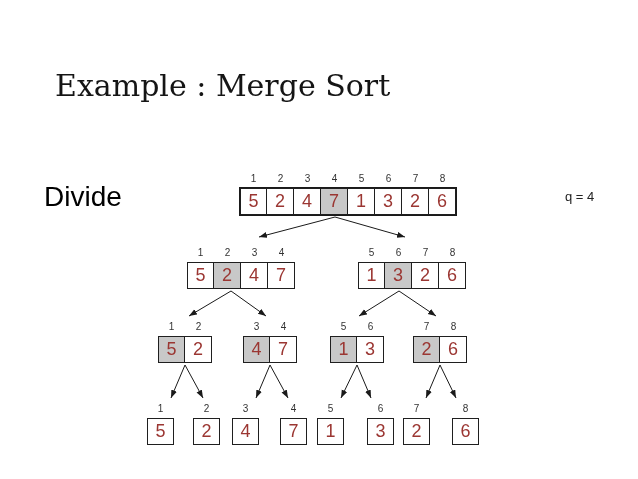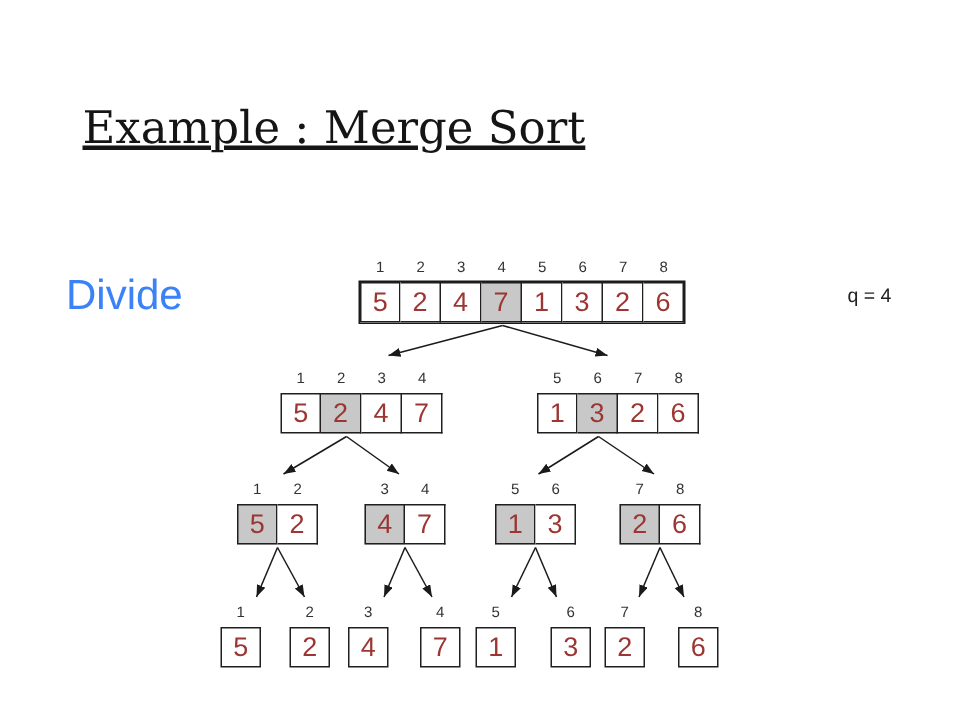--- a/index.html
+++ b/index.html
@@ -3,25 +3,25 @@
 <meta charset="utf-8">
 <style>
   html,body { margin:0; padding:0; background:#fff; }
   .slide {
     position:relative; width:638px; height:479px; background:#ffffff;
     overflow:hidden; font-family:"Liberation Sans", sans-serif;
   }
   .title {
     position:absolute; left:55px; top:66px;
     font-family:"DejaVu Serif", serif;
-    font-size:30px; line-height:39px; color:#151515; white-space:nowrap;text-decoration:underline;
+    font-size:30px; line-height:39px; color:#151515; white-space:nowrap;
   }
   .phase-label {
     position:absolute; left:44px; top:181px;
-    font-size:28px; color:#3b82f6; white-space:nowrap;text-align:right;
+    font-size:28px; color:#000000; white-space:nowrap;text-align:right;
   }
   .q-label {
     position:absolute; left:565px; top:189px;
     font-size:13px; color:#222; white-space:nowrap;text-align:right;
   }
   .tree { position:absolute; left:0; top:0; width:638px; height:479px; }
   .idx-row { position:absolute; display:flex; font-size:10px; line-height:11px; color:#333; }
   .idx { width:27px; text-align:center; }
   .cell-row { position:absolute; display:flex; }
   .cell-row.thick { border:1px solid #1a1a1a; }

